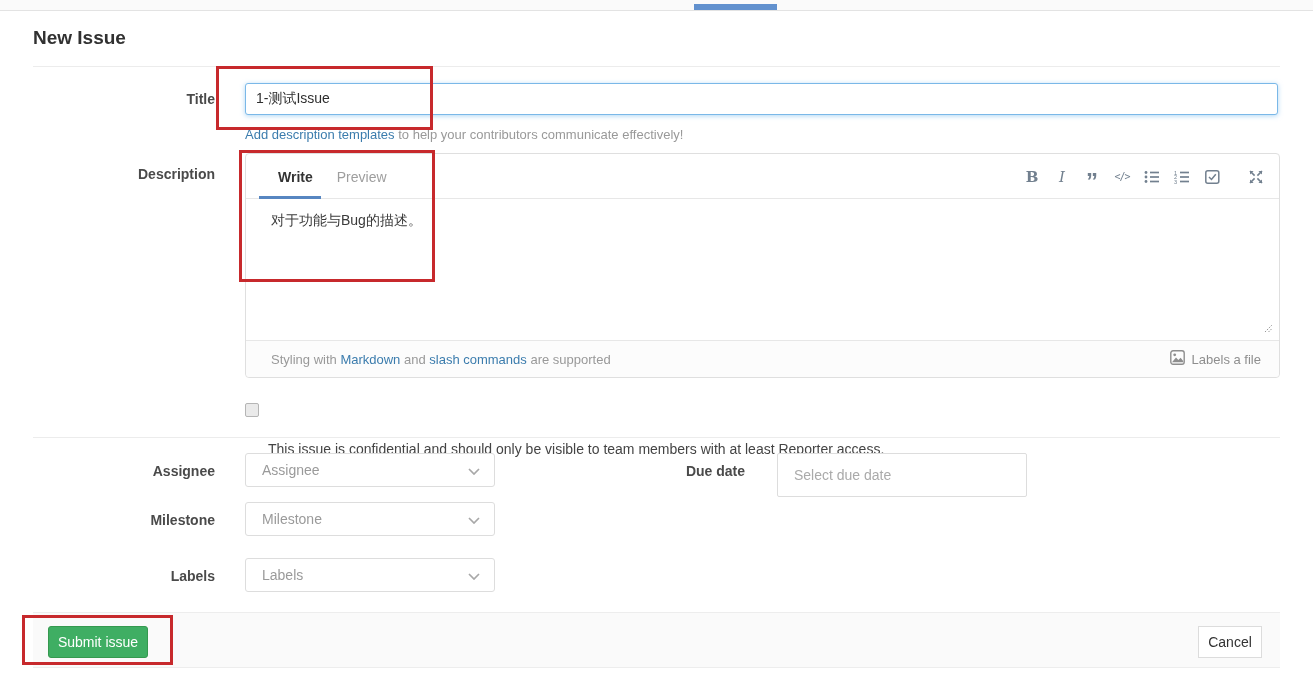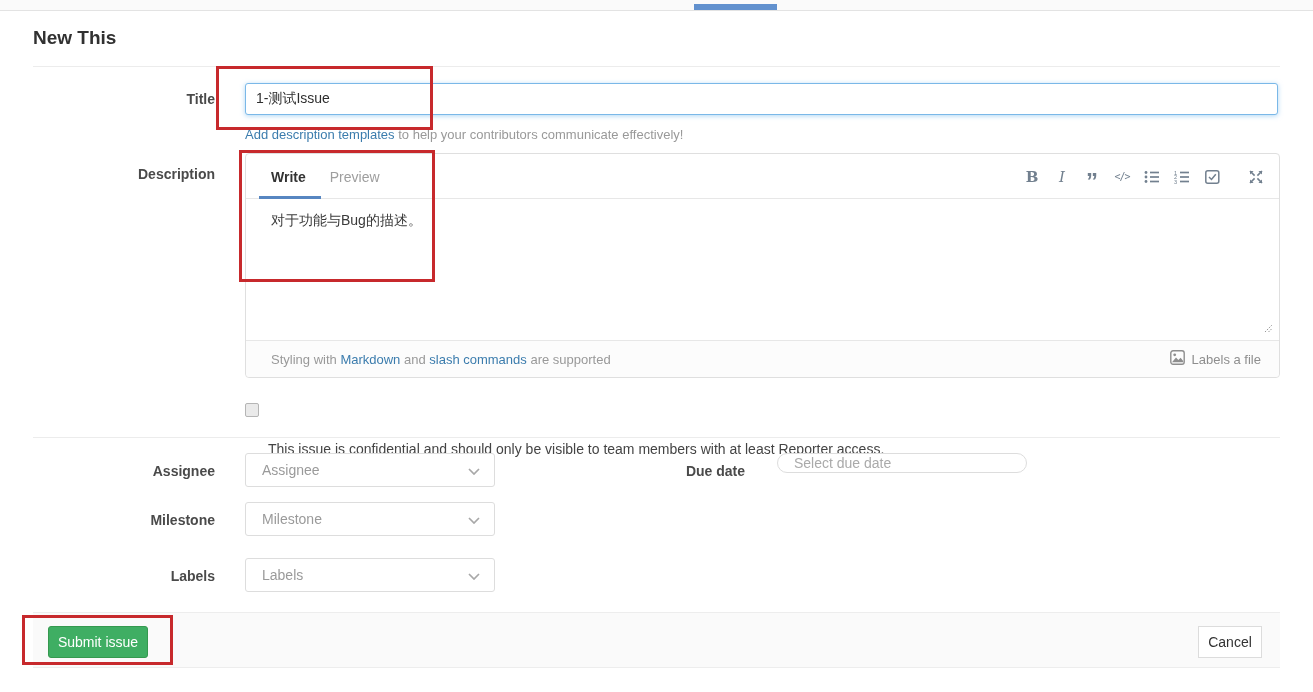--- a/index.html
+++ b/index.html
@@ -24,21 +24,21 @@
   .title-input{position:absolute;left:245px;top:83px;width:1033px;height:32px;box-sizing:border-box;
                border:1px solid #7ab8e8;border-radius:3px;box-shadow:0 1px 5px rgba(110,180,235,.55);
                padding:0 10px;font-size:14px;color:#2e2e2e;font-family:"Liberation Sans",sans-serif;outline:none;}
   .helper{position:absolute;left:245px;top:127px;font-size:13px;color:#999;}
   .helper a{color:#3b7cad;text-decoration:none;cursor:pointer;}
 
   
   .desc-box{position:absolute;left:245px;top:153px;width:1035px;height:225px;box-sizing:border-box;
             border:1px solid #dfdfdf;border-radius:4px;background:#fff;}
   .desc-header{position:relative;height:45px;border-bottom:1px solid #e7e7e7;box-sizing:border-box;}
-  .tabs{position:absolute;left:13px;top:0;height:45px;display:flex;align-items:center;}
+  .tabs{position:absolute;left:20px;top:0;height:45px;display:flex;align-items:center;}
   .tab{padding:0 12px;font-size:14px;cursor:pointer;height:45px;display:flex;align-items:center;}
   .tab-write{font-weight:700;color:#333;}
   .tab-preview{color:#9e9e9e;}
   .tab-underline{position:absolute;left:13px;bottom:-1px;width:62px;height:3px;background:#5786c1;}
   .toolbar{position:absolute;right:12px;top:0;height:45px;display:flex;align-items:center;gap:8px;}
   .tb-btn{width:22px;height:45px;display:flex;align-items:center;justify-content:center;
           color:#72808f;cursor:pointer;}
   .tb-bold{font-family:"DejaVu Serif",serif;font-weight:700;font-size:15px;}
   .tb-italic{font-family:"DejaVu Serif",serif;font-style:italic;font-size:15px;}
   .tb-quote{font-size:24px;line-height:10px;padding-top:10px;font-weight:700;}
@@ -60,22 +60,22 @@
   .checkbox{width:12px;height:12px;margin-top:2px;background:#eaeaea;border:1px solid #b5b5b5;
             border-radius:2px;cursor:pointer;}
   .confidential-label{font-size:14px;color:#444;margin-top:40px;}
 
   
   .select-box{position:absolute;width:250px;height:34px;box-sizing:border-box;border:1px solid #ddd;
               border-radius:3px;background:#fff;display:flex;align-items:center;
               padding:0 14px 0 16px;cursor:pointer;}
   .select-placeholder{flex:1;font-size:14px;color:#9a9a9a;}
   .chevron{flex:none;}
-  .text-input{position:absolute;width:250px;height:20px;box-sizing:border-box;border:1px solid #ddd;
-              border-radius:14px;padding:0 16px;font-size:14px;color:#333;outline:none;
+  .text-input{position:absolute;width:250px;height:44px;box-sizing:border-box;border:1px solid #ddd;
+              border-radius:2px;padding:0 16px;font-size:14px;color:#333;outline:none;
               font-family:"Liberation Sans",sans-serif;}
   .text-input::placeholder{color:#aaa;}
 
   
   .footer-band{position:absolute;left:33px;top:612px;width:1247px;height:56px;background:#fafafa;
                border-top:1px solid #ededed;border-bottom:1px solid #ededed;box-sizing:border-box;}
   .submit-btn{position:absolute;left:15px;top:13px;width:98px;height:30px;background:#3fae63;
               border:1px solid #35994f;border-radius:3px;color:#fff;font-size:14px;
               display:flex;align-items:center;justify-content:center;cursor:pointer;
               font-family:"Liberation Sans",sans-serif;text-align:center;}
@@ -92,21 +92,21 @@
 </style>
 </head>
 <body>
 
 <div class="canvas">
 
   <div class="topbar">
     <div class="topbar-indicator"></div>
   </div>
 
-  <div class="page-title">New This</div>
+  <div class="page-title">New Issue</div>
   <div class="hr hr1"></div>
 
   <label class="form-label" style="top:91px;">Title</label>
   <input class="title-input" type="text" value="1-测试Issue" style="">
   <div class="helper">
     <a>Add description templates</a><span> to help your contributors communicate effectively!</span>
   </div>
 
   <label class="form-label" style="top:166px;">Description</label>
 

